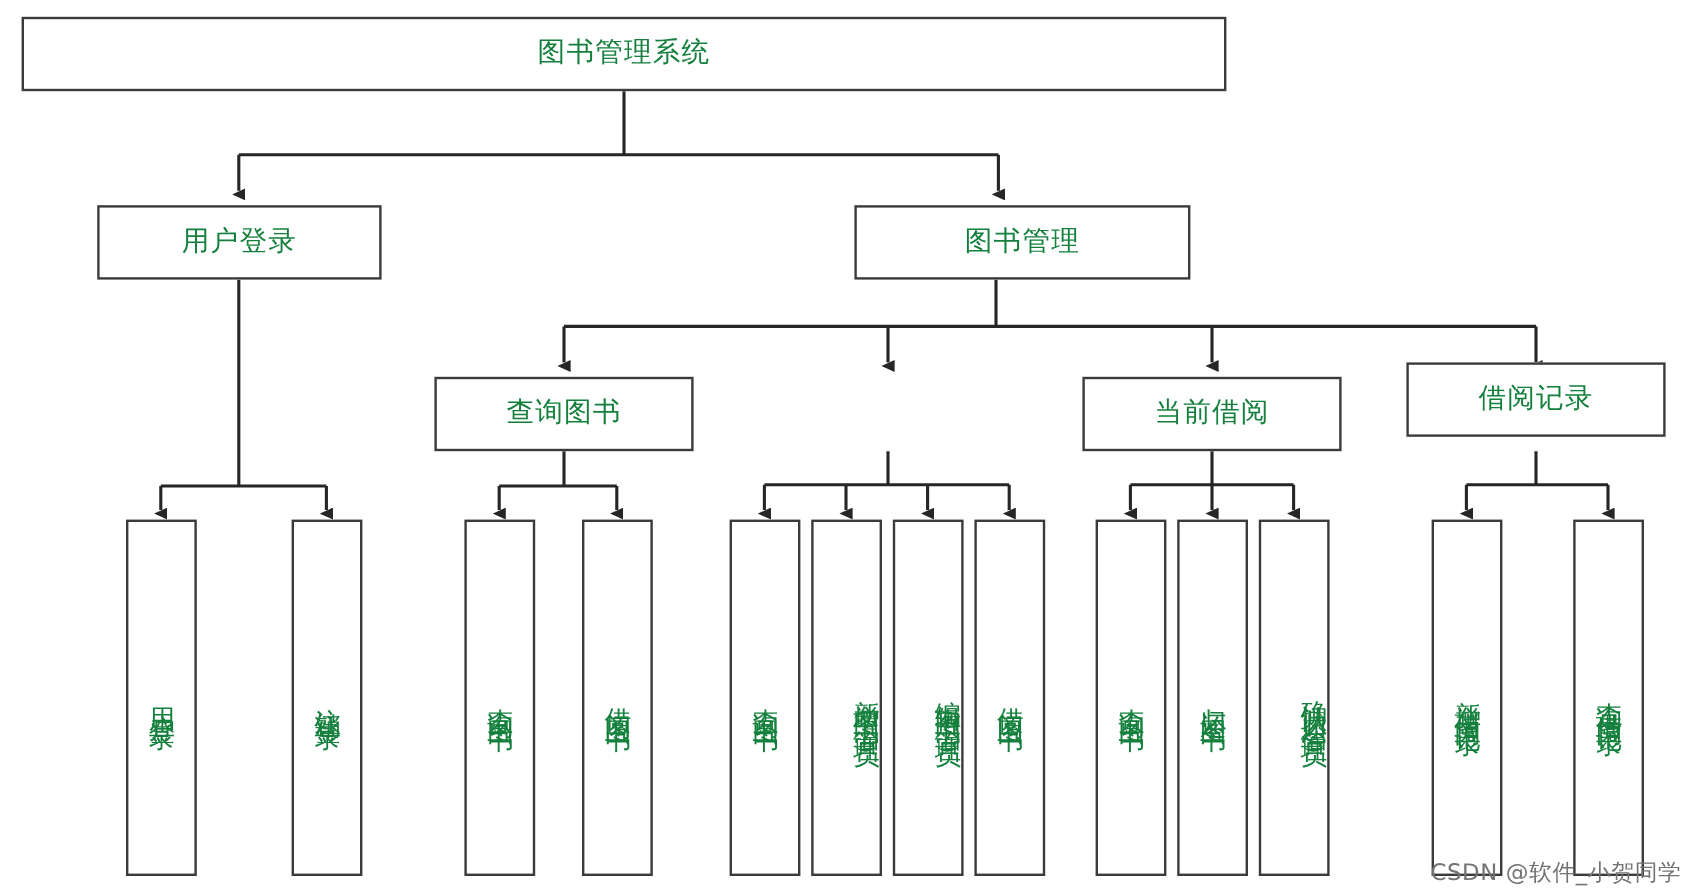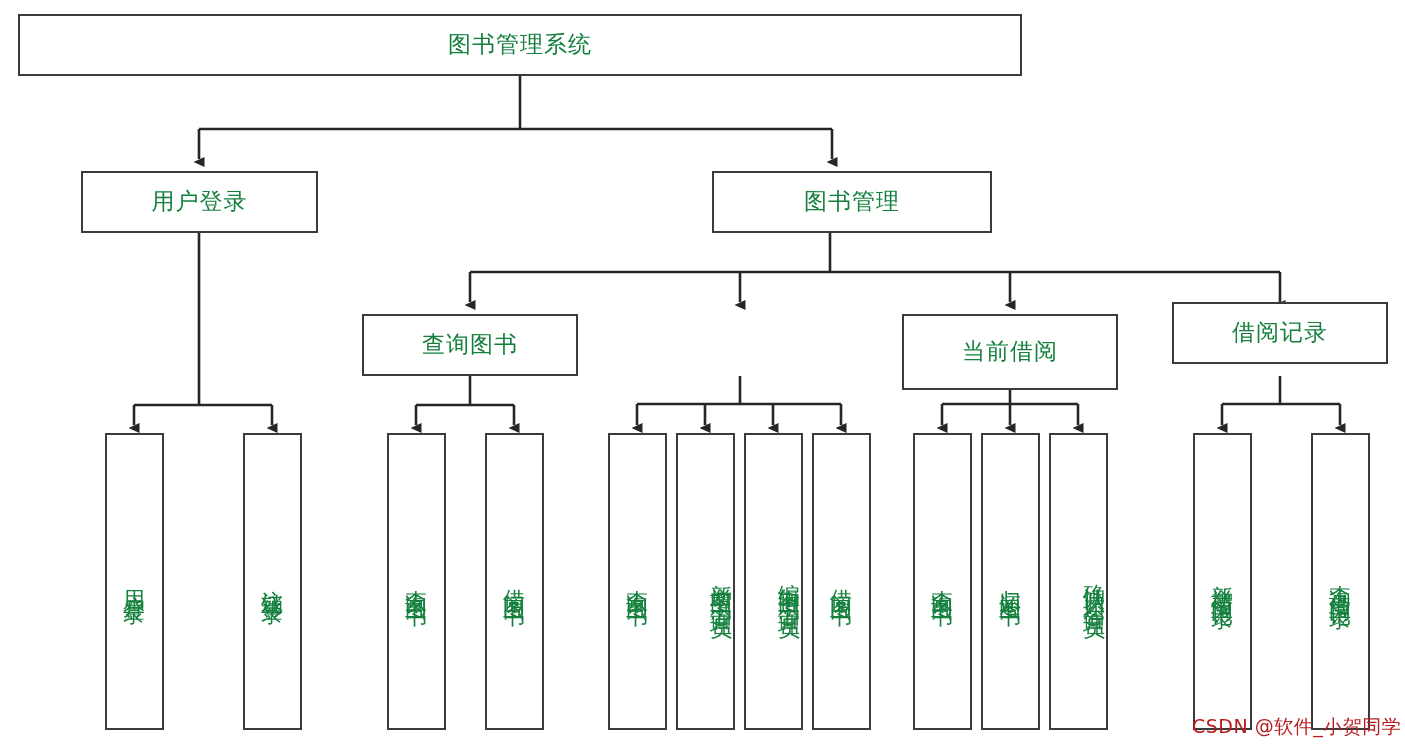--- a/index.html
+++ b/index.html
@@ -57,21 +57,21 @@
   }
   .node-v.v-center {
     align-items: center;
     padding-top: 0;
   }
   .watermark {
     position: absolute;
     left: 1192px;
     top: 714px;
     font-size: 19px;
-    color: #b91c1c;
+    color: #737373;
     white-space: nowrap;
     z-index: 3;
     letter-spacing: 0.5px;
   }
 </style>
 </head>
 <body>
 
 <div id="diagram-root">
 
@@ -132,21 +132,21 @@
   <div class="node node-h" style="left:81px; top:171px; width:237px; height:62px;">
     <span>用户登录</span>
   </div>
   <div class="node node-h" style="left:712px; top:171px; width:280px; height:62px;">
     <span>图书管理</span>
   </div>
 
   <div class="node node-h" style="left:362px; top:314px; width:216px; height:62px;">
     <span>查询图书</span>
   </div>
-  <div class="node node-h" style="left:902px; top:314px; width:216px; height:76px;">
+  <div class="node node-h" style="left:902px; top:314px; width:216px; height:62px;">
     <span>当前借阅</span>
   </div>
   <div class="node node-h" style="left:1172px; top:302px; width:216px; height:62px;">
     <span>借阅记录</span>
   </div>
 
   <div class="node node-v v-center" style="left:105px; top:433px; width:59px; height:297px;">
     <span>用户登录</span>
   </div>
   <div class="node node-v v-center" style="left:243px; top:433px; width:59px; height:297px;">

